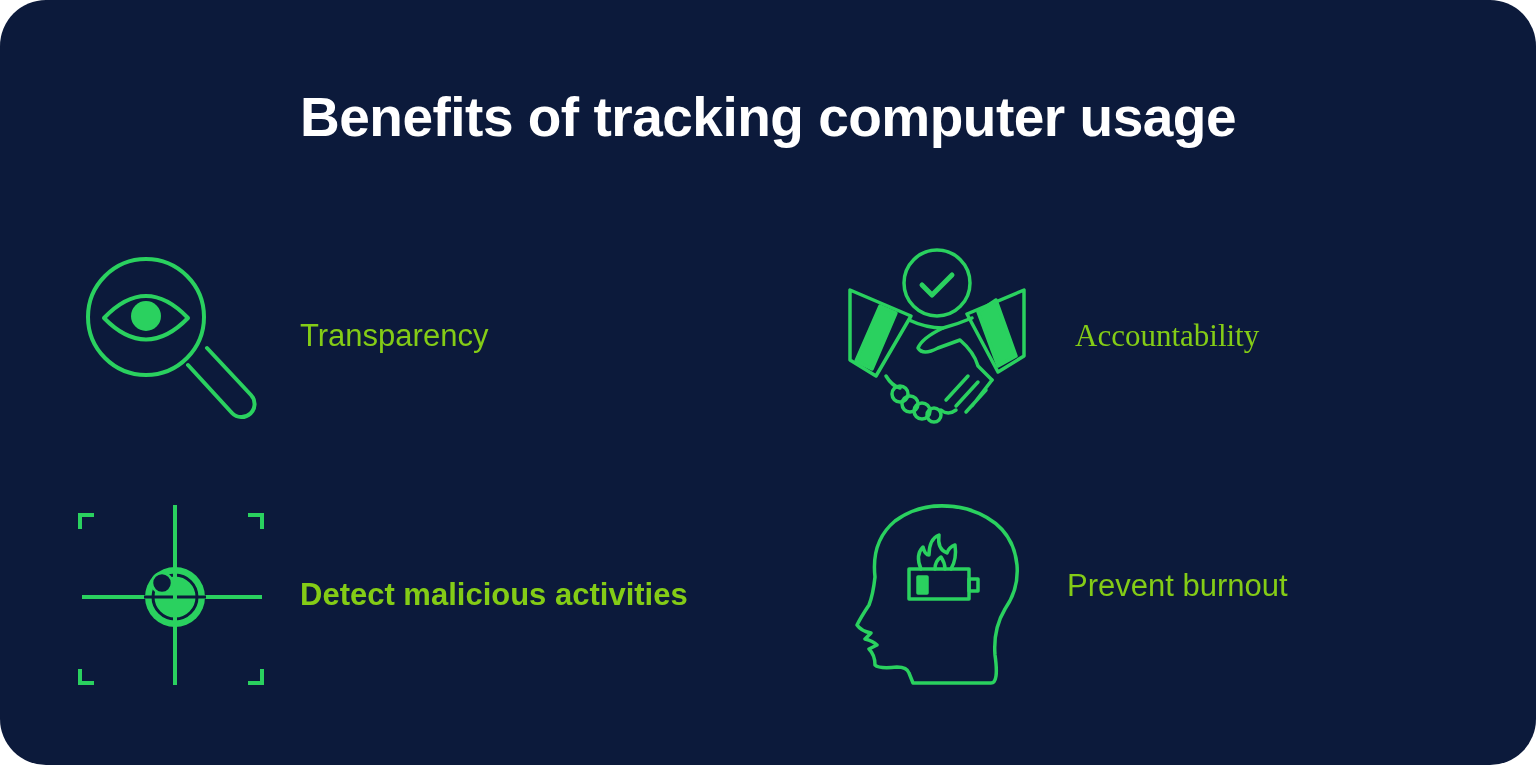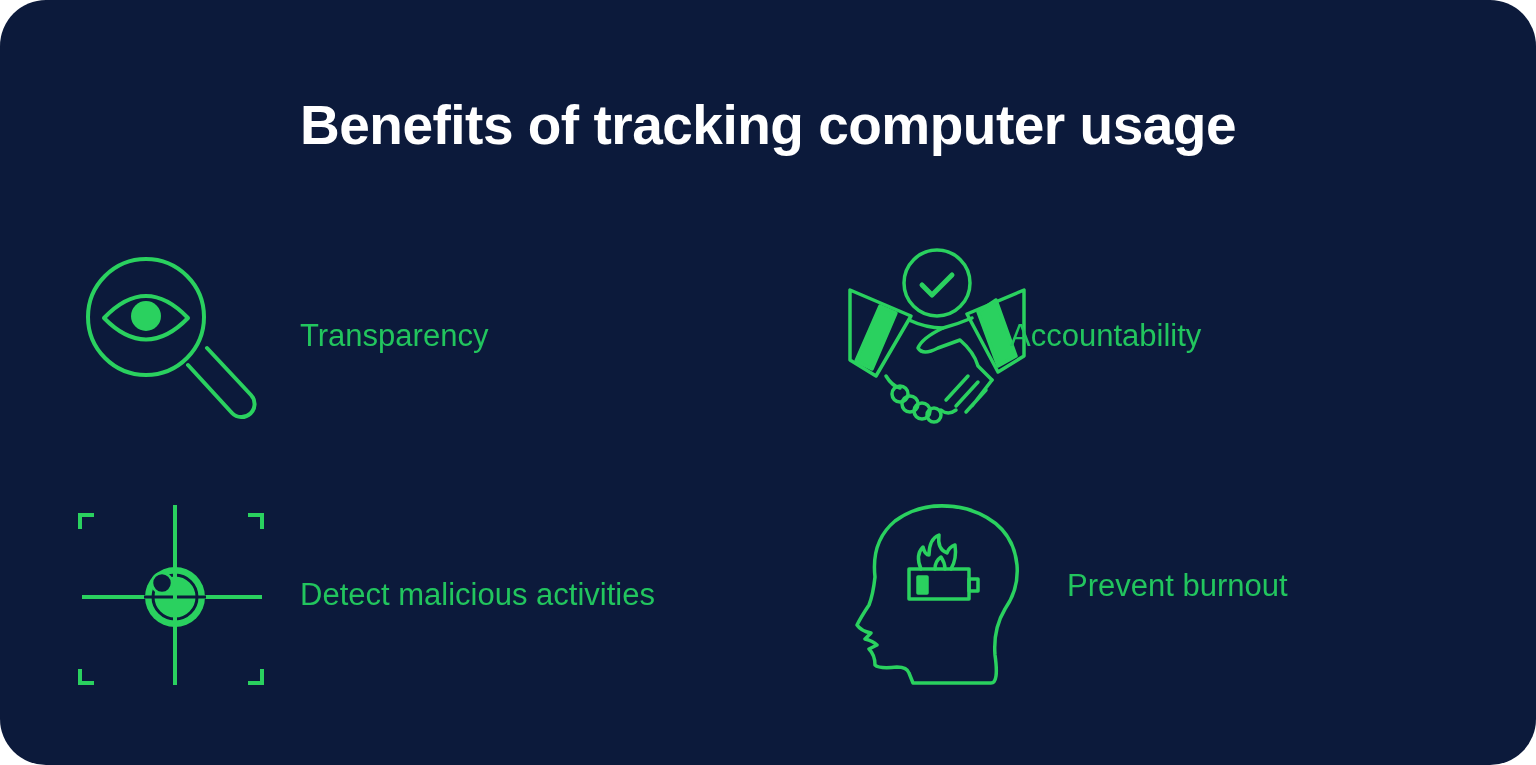--- a/index.html
+++ b/index.html
@@ -23,35 +23,35 @@
       position: absolute;
       left: 0; right: 0;
       top: 82px;
       text-align: center;
       color: #ffffff;
       font-family: "Liberation Sans", sans-serif;
       font-weight: 700;
       font-size: 55px;
       letter-spacing: -0.5px;
       line-height: 70px;
-      margin: 8px;
+      margin: 0;
     }
     .item {
       position: absolute;
     }
     .icon {
       position: absolute;
     }
     .icon svg {
       display: block;
       overflow: visible;
     }
     .label {
       position: absolute;
-      color: #22c55e;
+      color: #84cc16;
       font-family: "Liberation Sans", sans-serif;
       font-size: 31px;
       line-height: 40px;
       white-space: nowrap;
     }
   </style>
 </head>
 <body>
 
 <div class="card">
@@ -87,21 +87,21 @@
         <path d="M95 80 Q74 90 70 100 Q75 108 90 100 L112 92 Q126 104 130 118 L144 132"></path>
         <path d="M38 128 Q44 138 52 140"></path>
         <circle cx="52" cy="146" r="8"></circle>
         <circle cx="62" cy="156" r="8"></circle>
         <circle cx="74" cy="163" r="8"></circle>
         <circle cx="86" cy="167" r="7"></circle>
         <path d="M120 128 L98 152 M130 134 L108 158 M138 142 L118 164 M144 132 L124 158"></path>
         <path d="M93 162 Q100 168 108 162"></path>
       </svg>
     </div>
-    <div class="label" style="left:1010px;top:316px;">Accountability</div>
+    <div class="label" style="left:1075px;top:316px;font-family:Liberation Serif, serif;">Accountability</div>
   </div>
 
   <div class="item" style="left:0;top:0;">
     <div class="icon" style="left:78px;top:503px;">
       <svg width="186" height="184" viewBox="0 0 186 184" fill="none" stroke="#2ad15f" stroke-width="4" stroke-linecap="butt">
 
         <path d="M2 26 L2 12 L16 12"></path>
         <path d="M170 12 L184 12 L184 26"></path>
         <path d="M2 166 L2 180 L16 180"></path>
         <path d="M170 180 L184 180 L184 166"></path>
@@ -110,21 +110,21 @@
         <path d="M4 94 L184 94"></path>
 
         <circle cx="97" cy="94" r="30" fill="#2ad15f" stroke="none"></circle>
         <circle cx="97" cy="94" r="22" stroke="#0c1a3b" stroke-width="3"></circle>
         <path d="M66 94 L128 94" stroke="#0c1a3b" stroke-width="3"></path>
         <circle cx="84" cy="80" r="10" fill="#0c1a3b" stroke="none"></circle>
         <circle cx="84" cy="80" r="10" stroke="#2ad15f" stroke-width="2.5"></circle>
         <path d="M97 64 L97 124"></path>
       </svg>
     </div>
-    <div class="label" style="left:300px;top:575px;">Detect malicious activities</div>
+    <div class="label" style="left:300px;top:575px;font-weight:bold;">Detect malicious activities</div>
   </div>
 
   <div class="item" style="left:0;top:0;">
     <div class="icon" style="left:855px;top:505px;">
       <svg width="168" height="182" viewBox="0 0 168 182" fill="none" stroke="#2ad15f" stroke-width="3.5" stroke-linecap="round" stroke-linejoin="round">
 
         <path d="M58 178 L136 178 Q144 178 140 150 Q138 124 150 104 Q164 84 162 60 Q158 18 112 4 Q70 -6 40 16 Q16 36 20 72 Q18 90 14 100 Q6 112 2 120 Q6 126 16 128 L10 134 Q18 136 22 140 L14 144 Q20 150 20 160 Q24 164 42 162 Q52 162 54 168 L58 178 Z"></path>
 
         <rect x="54" y="64" width="60" height="30"></rect>
         <rect x="114" y="74" width="9" height="12"></rect>

